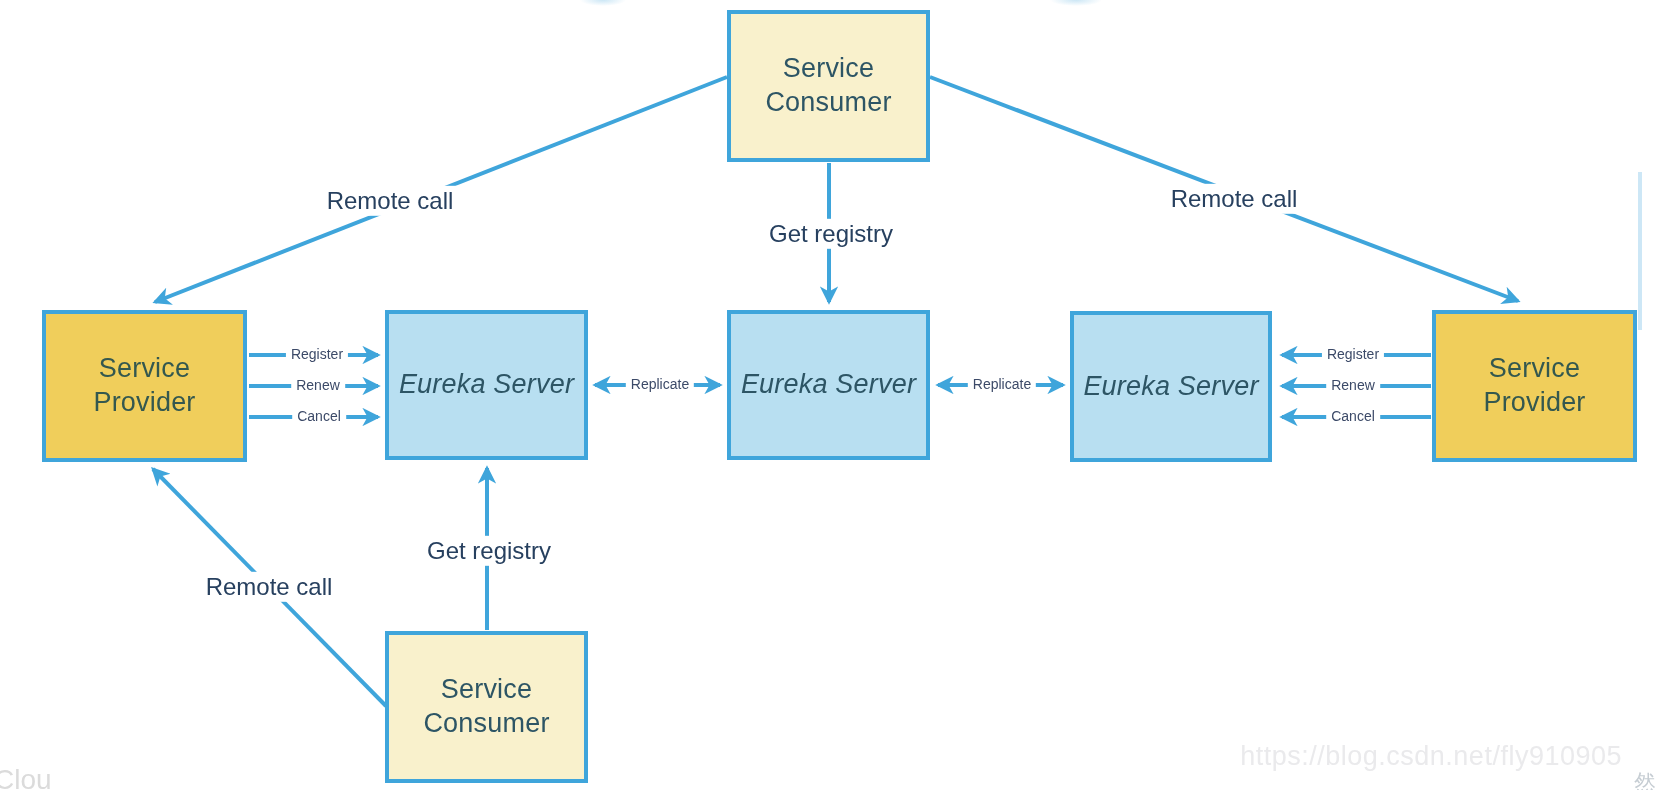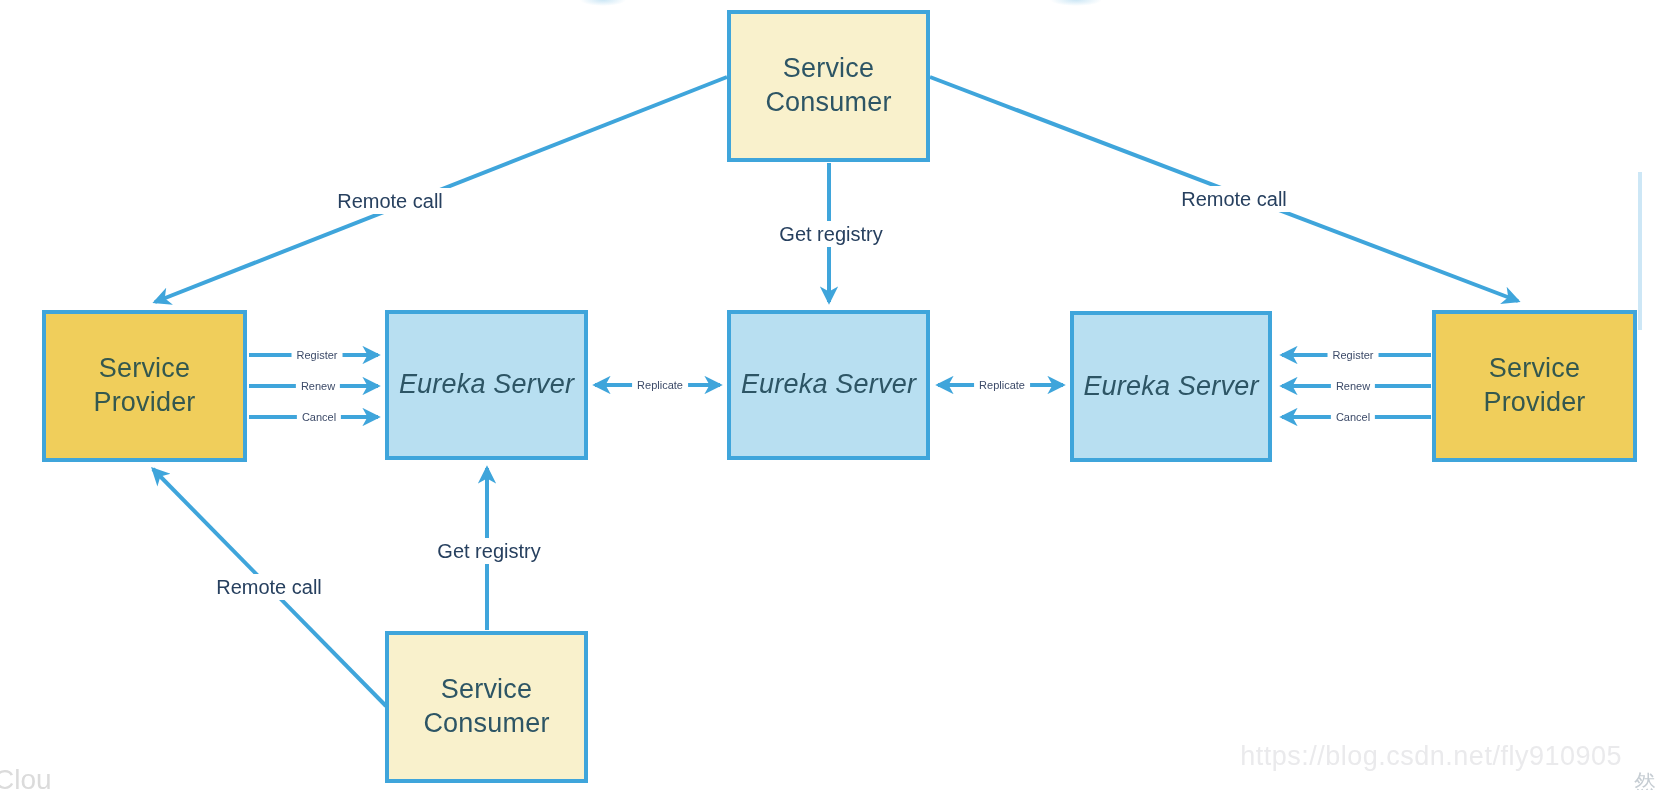--- a/index.html
+++ b/index.html
@@ -17,25 +17,25 @@
     font-size:27px;color:#2D5565;line-height:1.25;letter-spacing:0.2px;
   }
   .node--cream{background:#F9F1CC;}
   .node--gold{background:#F0CE5B;}
   .node--blue{background:#B8DFF1;}
   .node--gold .nlabel{color:#34584F;}
   .nlabel--wrap{display:block;max-width:162px;}
   .nlabel--nowrap{white-space:nowrap;font-style:italic;}
   .elabel{
     position:absolute;transform:translate(-50%,-50%);
-    background:#ffffff;color:#27405F;font-size:20px;line-height:1.1;
+    background:#ffffff;color:#27405F;font-size:24px;line-height:1.1;
     padding:2px 7px;white-space:nowrap;z-index:3;
   }
   .elabel--small{
-    font-size:11px;color:#3C4A68;padding:1px 5px;z-index:3;
+    font-size:14px;color:#3C4A68;padding:1px 5px;z-index:3;
   }
   .watermark{
     position:absolute;right:48px;top:741px;font-size:27px;color:#EAEAEC;
     letter-spacing:0.5px;white-space:nowrap;z-index:4;
   }
   .corner-left{
     position:absolute;left:-6px;top:764px;font-size:28px;color:#DBDBDB;
     white-space:nowrap;z-index:4;
   }
   .corner-right{

